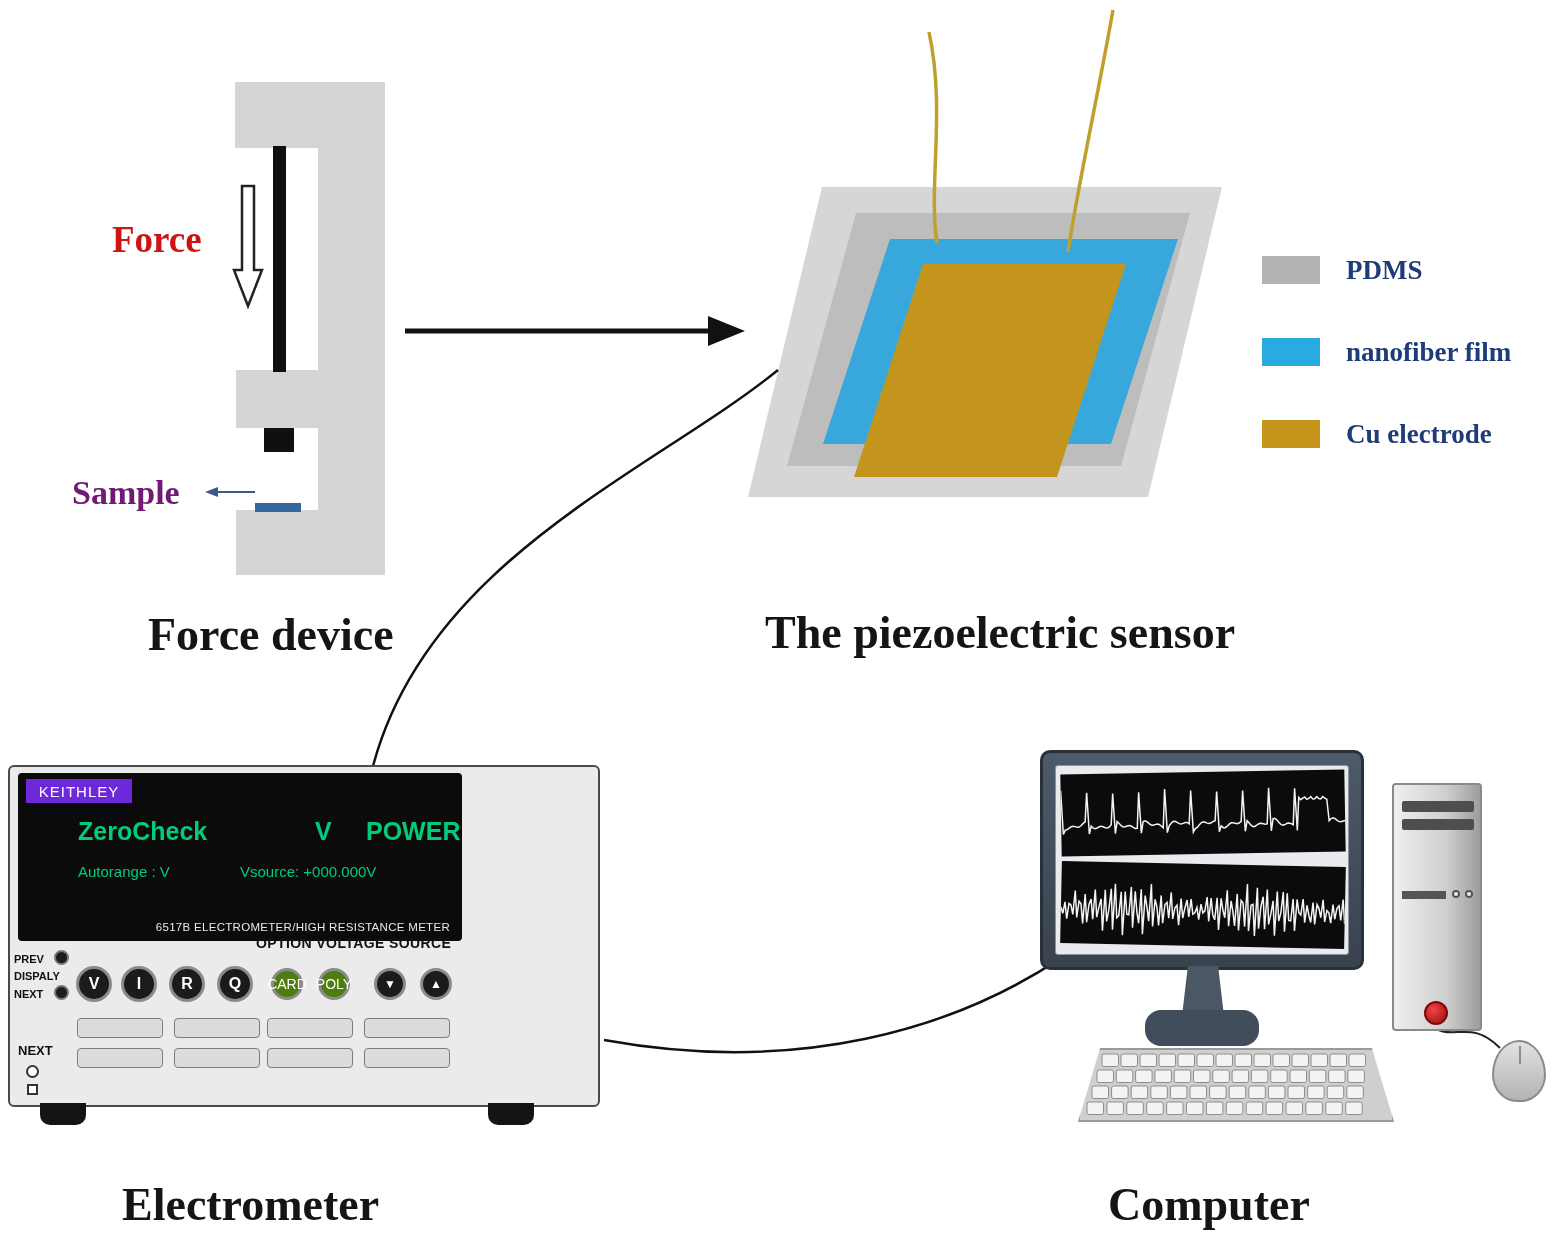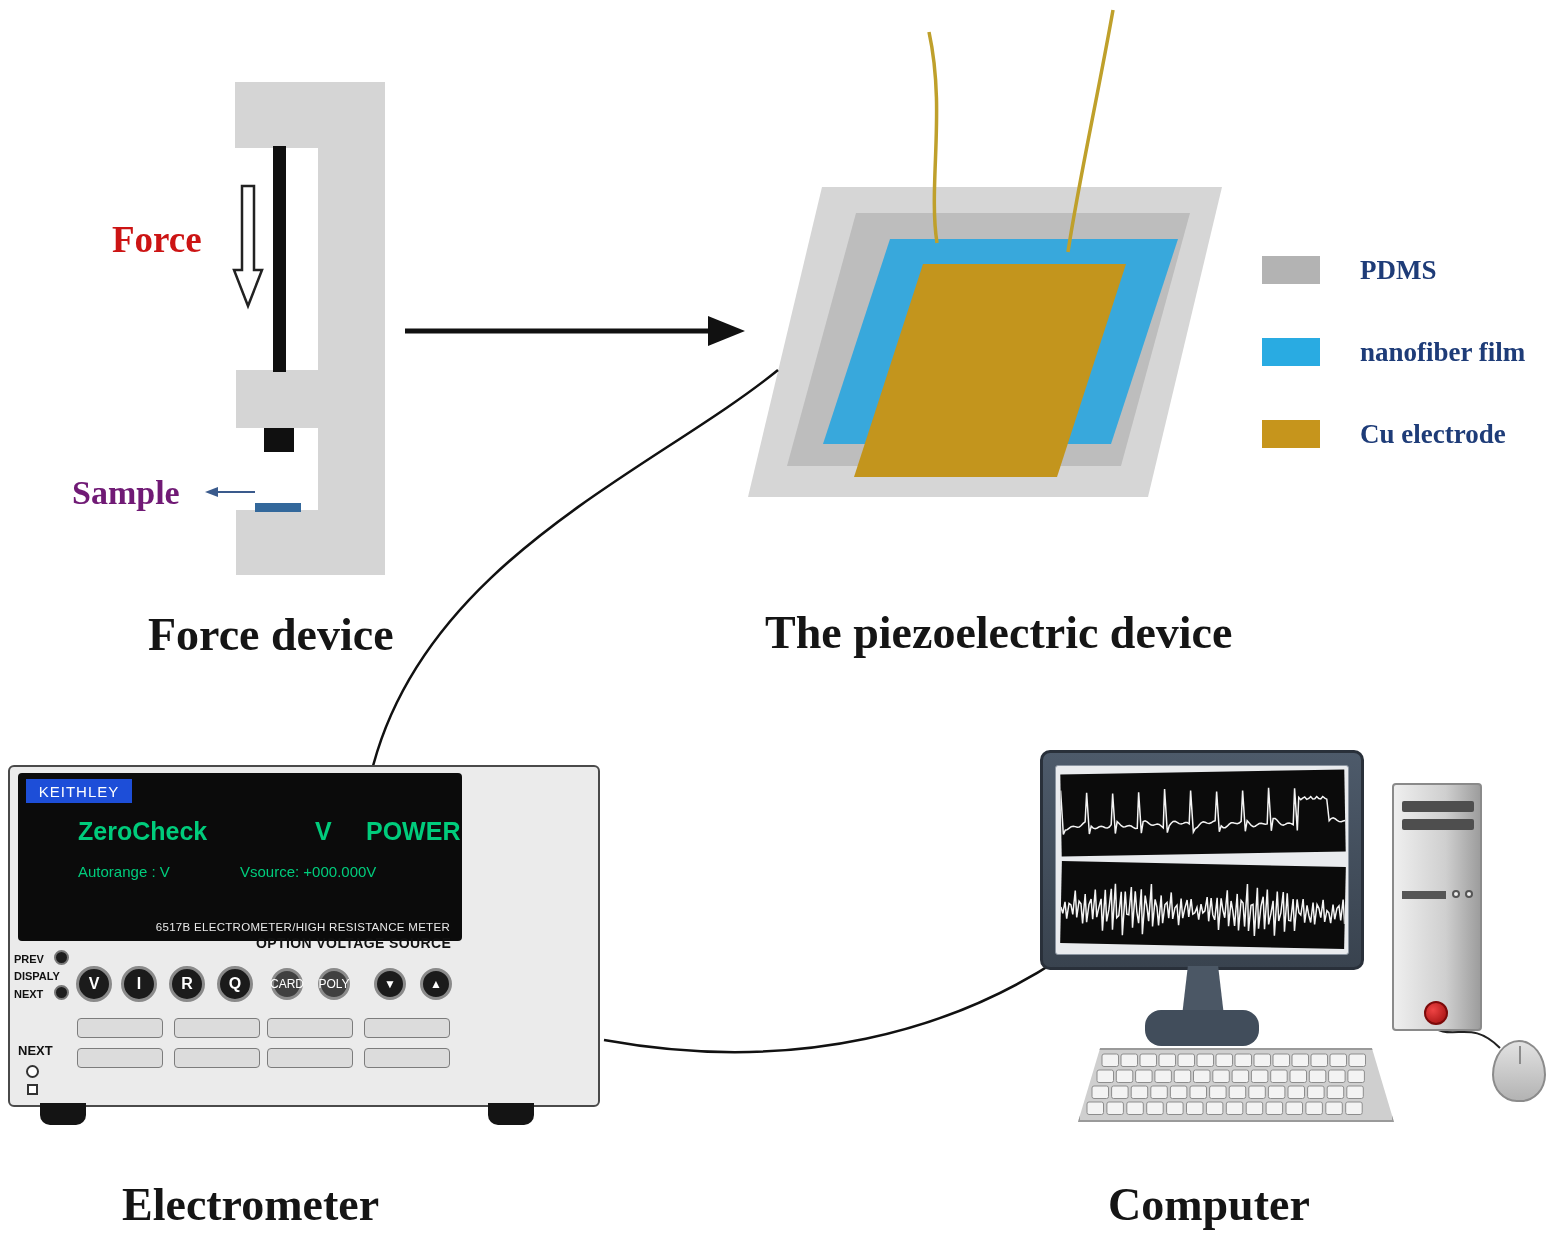--- a/index.html
+++ b/index.html
@@ -10,37 +10,37 @@
 
   
   .fd-part{position:absolute;background:#d5d5d5;z-index:2}
   .fd-dark{position:absolute;background:#101010;z-index:2}
   .force-label{position:absolute;left:112px;top:218px;z-index:3;font-family:"Liberation Serif",serif;font-weight:700;font-size:37px;color:#cc1414}
   .sample-label{position:absolute;left:72px;top:474px;z-index:3;font-family:"Liberation Serif",serif;font-weight:700;font-size:34px;color:#701a75}
   .fd-sample{position:absolute;left:255px;top:503px;width:46px;height:9px;background:#33689b;z-index:2}
 
   
   .legend{position:absolute;left:1262px;top:256px;z-index:2}
-  .legend-item{display:flex;align-items:center;gap:40px;margin-bottom:54px;height:28px}
+  .legend-item{display:flex;align-items:center;gap:26px;margin-bottom:54px;height:28px}
   .swatch{display:inline-block;width:58px;height:28px}
   .legend-label{font-family:"Liberation Serif",serif;font-weight:700;font-size:27px;color:#1e3c78;white-space:nowrap}
 
   
   .em{position:absolute;left:8px;top:765px;width:592px;height:342px;background:#ebebeb;border:2px solid #4a4a4a;border-radius:6px;z-index:2}
   .em-display{position:absolute;left:8px;top:6px;width:444px;height:168px;background:#0b0b0b;border-radius:4px}
-  .k-badge{position:absolute;left:8px;top:6px;width:106px;height:24px;background:#1d4ed8;color:#fff;font-size:15px;display:flex;align-items:center;justify-content:center;letter-spacing:1px}
+  .k-badge{position:absolute;left:8px;top:6px;width:106px;height:24px;background:#6d28d9;color:#fff;font-size:15px;display:flex;align-items:center;justify-content:center;letter-spacing:1px}
   .dsp{position:absolute;color:#00cc7c;white-space:nowrap}
   .dsp-big{font-size:25px;font-weight:700}
   .dsp-sm{font-size:15px}
   .dsp-model{position:absolute;left:0;bottom:8px;width:100%;text-align:right;padding-right:12px;color:#e8e8e8;font-size:11.5px;letter-spacing:.3px}
   .opt-label{position:absolute;left:246px;top:168px;font-size:14px;font-weight:700;color:#111;letter-spacing:.4px}
   .nav-lbl{position:absolute;font-size:11px;font-weight:700;color:#111}
   .knob{position:absolute;width:15px;height:15px;border-radius:50%;background:#1d1d1d;border:2px solid #777}
   .rbtn{position:absolute;width:36px;height:36px;border-radius:50%;background:#1b1b1b;border:3px solid #8a8a8a;color:#fff;font-weight:700;font-size:16px;display:flex;align-items:center;justify-content:center}
-  .sbtn{position:absolute;width:32px;height:32px;border-radius:50%;background:#404040;border:3px solid #8a8a8a;color:#fff;font-size:12px;display:flex;align-items:center;justify-content:center}
+  .sbtn{position:absolute;width:32px;height:32px;border-radius:50%;background:#4d7c0f;border:3px solid #8a8a8a;color:#fff;font-size:14px;display:flex;align-items:center;justify-content:center}
   .abtn{position:absolute;width:32px;height:32px;border-radius:50%;background:#1b1b1b;border:3px solid #8a8a8a;color:#fff;font-size:12px;display:flex;align-items:center;justify-content:center}
   .key{position:absolute;width:86px;height:20px;background:#dcdcdc;border:1px solid #7c7c7c;border-radius:4px}
   .power-lbl{position:absolute;left:8px;top:276px;font-size:13px;font-weight:700;color:#111}
   .pwr-c{position:absolute;left:16px;top:298px;width:13px;height:13px;border:2px solid #333;border-radius:50%;background:#fff}
   .pwr-s{position:absolute;left:17px;top:317px;width:11px;height:11px;border:2px solid #333;background:#fff}
   .em-panel{position:absolute;left:454px;top:0;width:134px;height:338px;background:#f2f2f2;border-left:2px solid #555;border-radius:0 4px 4px 0}
   .vso{position:absolute;left:0;top:130px;width:100%;text-align:center;font-size:15px;font-weight:700;line-height:1.35;color:#111}
   .warn{position:absolute;left:30px;top:238px}
   .foot{position:absolute;width:46px;height:22px;background:#141414;border-radius:0 0 10px 10px;top:336px}
 
@@ -113,21 +113,21 @@
       <span class="swatch" style="background: rgb(41, 171, 226);"></span>
       <span class="legend-label">nanofiber film</span>
     </div>
     <div class="legend-item">
       <span class="swatch" style="background: rgb(198, 149, 28);"></span>
       <span class="legend-label">Cu electrode</span>
     </div>
   </div>
 
   <div class="caption" style="left:148px;top:608px">Force device</div>
-  <div class="caption" style="left:765px;top:606px">The piezoelectric device</div>
+  <div class="caption" style="left:765px;top:606px">The piezoelectric sensor</div>
   <div class="caption" style="left:122px;top:1178px">Electrometer</div>
   <div class="caption" style="left:1108px;top:1178px">Computer</div>
 
   <div class="em">
     <div class="foot" style="left:30px"></div>
     <div class="foot" style="left:478px"></div>
 
     <div class="em-display">
       <div class="k-badge">KEITHLEY</div>
       <span class="dsp dsp-big" style="left:60px;top:44px">ZeroCheck</span>

